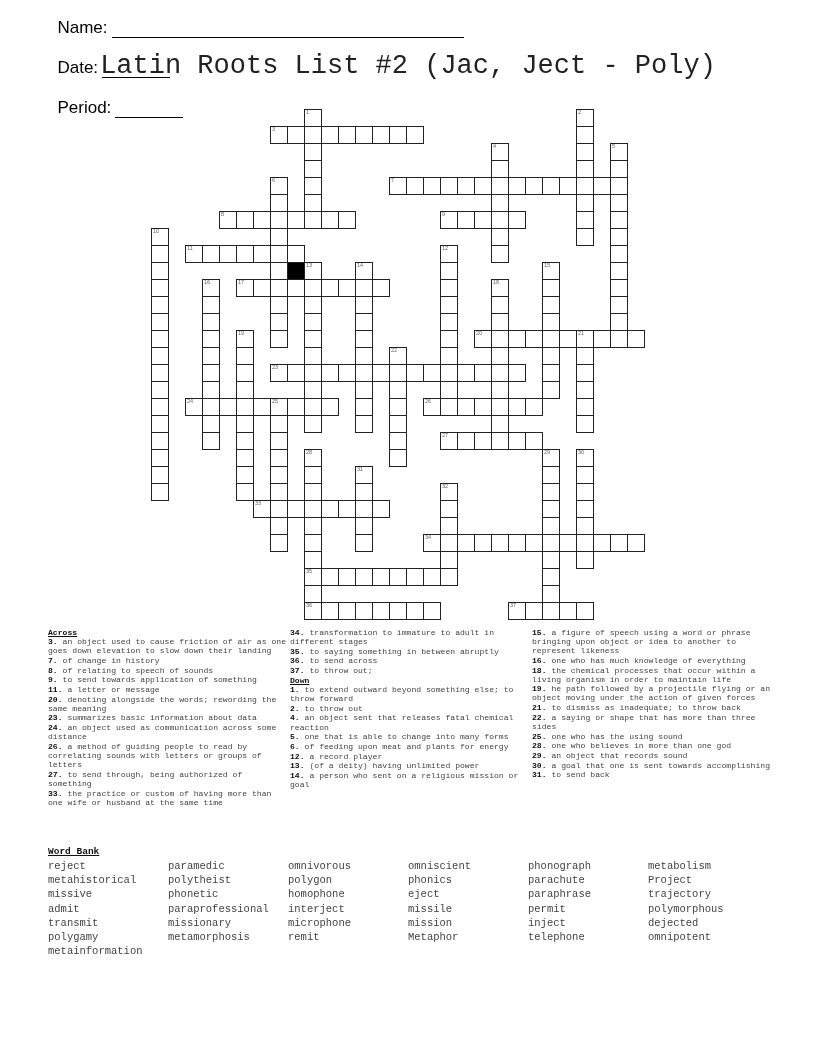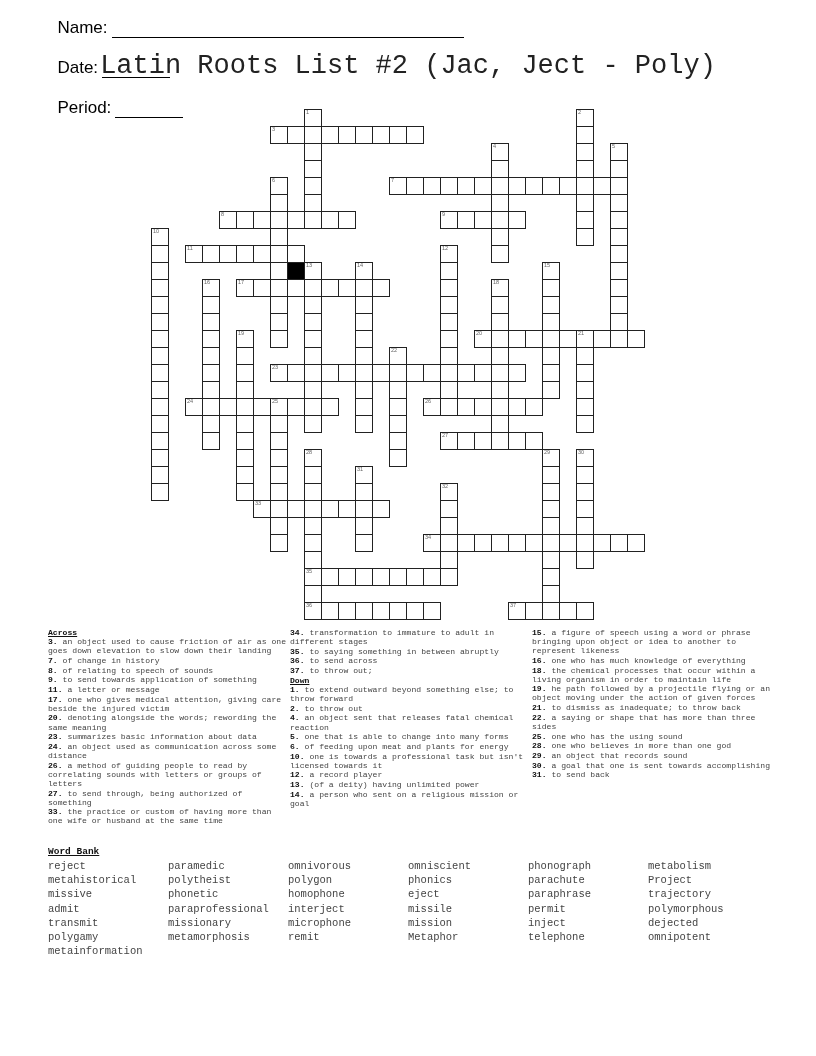--- a/index.html
+++ b/index.html
@@ -403,40 +403,38 @@
     <div class="cell black" style="left: 136px; top: 153px;"></div>
   </div>
 
 <div class="clues" id="clues-col-0" style="left:48px; width:238px;">
     <div class="hd">Across</div>
     <div class="clue"><b>3.</b><span> an object used to cause friction of air as one goes down elevation to slow down their landing</span></div>
     <div class="clue"><b>7.</b><span> of change in history</span></div>
     <div class="clue"><b>8.</b><span> of relating to speech of sounds</span></div>
     <div class="clue"><b>9.</b><span> to send towards application of something</span></div>
     <div class="clue"><b>11.</b><span> a letter or message</span></div>
-    <div class="clue"><b>17.</b><span> one who gives medical attention, giving care beside the injured victim</span></div>
     <div class="clue"><b>20.</b><span> denoting alongside the words; rewording the same meaning</span></div>
     <div class="clue"><b>23.</b><span> summarizes basic information about data</span></div>
     <div class="clue"><b>24.</b><span> an object used as communication across some distance</span></div>
     <div class="clue"><b>26.</b><span> a method of guiding people to read by correlating sounds with letters or groups of letters</span></div>
     <div class="clue"><b>27.</b><span> to send through, being authorized of something</span></div>
     <div class="clue"><b>33.</b><span> the practice or custom of having more than one wife or husband at the same time</span></div>
   </div>
 <div class="clues" id="clues-col-1" style="left:290px; width:238px;">
     <div class="clue"><b>34.</b><span> transformation to immature to adult in different stages</span></div>
     <div class="clue"><b>35.</b><span> to saying something in between abruptly</span></div>
     <div class="clue"><b>36.</b><span> to send across</span></div>
     <div class="clue"><b>37.</b><span> to throw out;</span></div>
     <div class="hd">Down</div>
     <div class="clue"><b>1.</b><span> to extend outward beyond something else; to throw forward</span></div>
     <div class="clue"><b>2.</b><span> to throw out</span></div>
     <div class="clue"><b>4.</b><span> an object sent that releases fatal chemical reaction</span></div>
     <div class="clue"><b>5.</b><span> one that is able to change into many forms</span></div>
     <div class="clue"><b>6.</b><span> of feeding upon meat and plants for energy</span></div>
-    <div class="clue"><b>10.</b><span> one is towards a professional task but isn't licensed towards it</span></div>
     <div class="clue"><b>12.</b><span> a record player</span></div>
     <div class="clue"><b>13.</b><span> (of a deity) having unlimited power</span></div>
     <div class="clue"><b>14.</b><span> a person who sent on a religious mission or goal</span></div>
   </div>
 <div class="clues" id="clues-col-2" style="left:532px; width:240px;">
     <div class="clue"><b>15.</b><span> a figure of speech using a word or phrase bringing upon object or idea to another to represent likeness</span></div>
     <div class="clue"><b>16.</b><span> one who has much knowledge of everything</span></div>
     <div class="clue"><b>18.</b><span> the chemical processes that occur within a living organism in order to maintain life</span></div>
     <div class="clue"><b>19.</b><span> he path followed by a projectile flying or an object moving under the action of given forces</span></div>
     <div class="clue"><b>21.</b><span> to dismiss as inadequate; to throw back</span></div>

